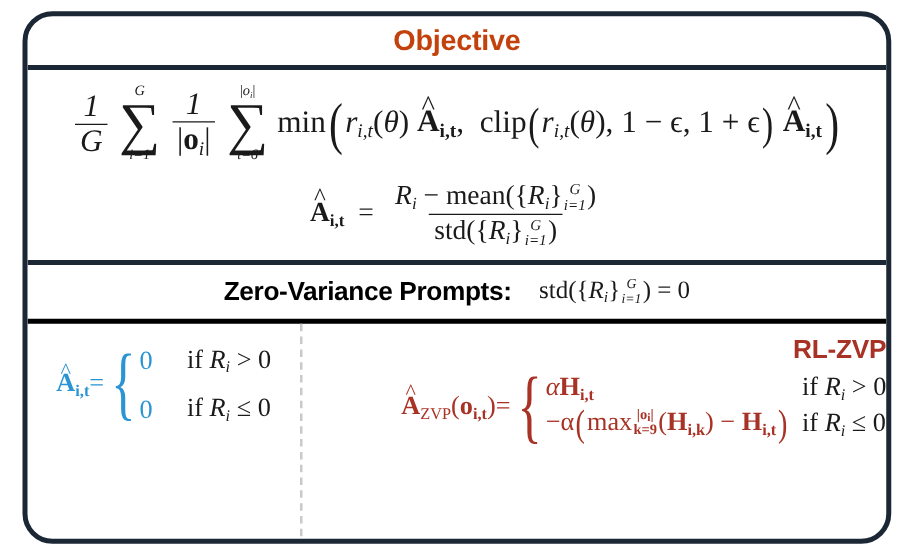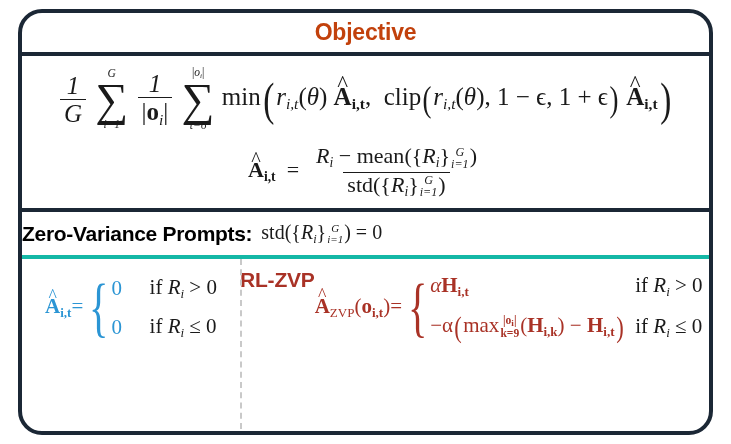--- a/index.html
+++ b/index.html
@@ -51,25 +51,25 @@
     flex-direction: column;
     align-items: center;
     justify-content: center;
     padding-top: 2px;
     box-sizing: border-box;
   }
 
   
   .row-zvp {
     height: 43px;
-    border-bottom: 4px solid #14b8a6;
-    display: flex;
-    align-items: center;
-    justify-content: flex-start;
-    gap: 9px;
+    border-bottom: 4px solid #000000;
+    display: flex;
+    align-items: center;
+    justify-content: center;
+    gap: 22px;
   }
   .zvp-label {
     font-size: 21px;
     font-weight: bold;
     color: #000000;
     letter-spacing: -0.3px;
   }
 
   
   .row-panels {
@@ -81,22 +81,22 @@
     width: 218px;
     display: flex;
     flex-direction: column;
     align-items: center;
     box-sizing: border-box;
     padding-top: 9px;
   }
   .panel-right {
     flex: 1;
     display: flex;
-    flex-direction: row;
-    align-items: flex-start;
+    flex-direction: column;
+    align-items: flex-end;
     box-sizing: border-box;
     padding-top: 9px;
   }
   .divider-dashed {
     position: absolute;
     left: 218px;
     top: 0px;
     bottom: 6px;
     width: 0;
     border-left: 2px dashed #c9c9c9;
@@ -312,21 +312,21 @@
         <span class="zvp-color"><span class="hat-wrap"><span class="hat thin">^</span><span class="mbf">A</span></span><span class="sub mup" style="font-style:normal">ZVP</span><span class="mup">(</span><span class="mbf">o</span><span class="subb">i,t</span><span class="mup">)</span><span class="mup">=</span></span>
         <span class="cases">
           <span class="brace zvp-color">{</span>
           <span class="cases-rows">
 
             <span class="cases-row">
               <span class="case-val zvp-color" style="width:205px"><span class="mi">α</span><span class="mbf">H</span><span class="subb">i,t</span></span>
               <span class="case-cond"><span class="mup">if</span>&nbsp;<span class="mi">R</span><span class="sub">i</span>&nbsp;<span class="mup">&gt;</span>&nbsp;<span class="mup">0</span></span>
             </span>
 
-            <span class="cases-row" style="margin-top:17px">
+            <span class="cases-row" style="margin-top:5px">
               <span class="case-val zvp-color" style="width:205px"><span class="mup"><span class="mup">−α</span></span><span class="paren-md">(</span><span class="mup">max</span><span class="stack">
                     <span class="top mbf">|<span>o</span><span style="font-size:0.8em;vertical-align:-0.2em">i</span>|</span>
                     <span class="bot mbf">k=9</span>
                   </span><span class="mup">(</span><span class="mbf">H</span><span class="subb">i,k</span><span class="mup">)</span>&nbsp;<span class="mup">−</span>&nbsp;<span class="mbf">H</span><span class="subb">i,t</span><span class="paren-md">)</span></span>
               <span class="case-cond"><span class="mup">if</span>&nbsp;<span class="mi">R</span><span class="sub">i</span>&nbsp;<span class="mup">≤</span>&nbsp;<span class="mup">0</span></span>
             </span>
 
           </span>
         </span>
       </div>

